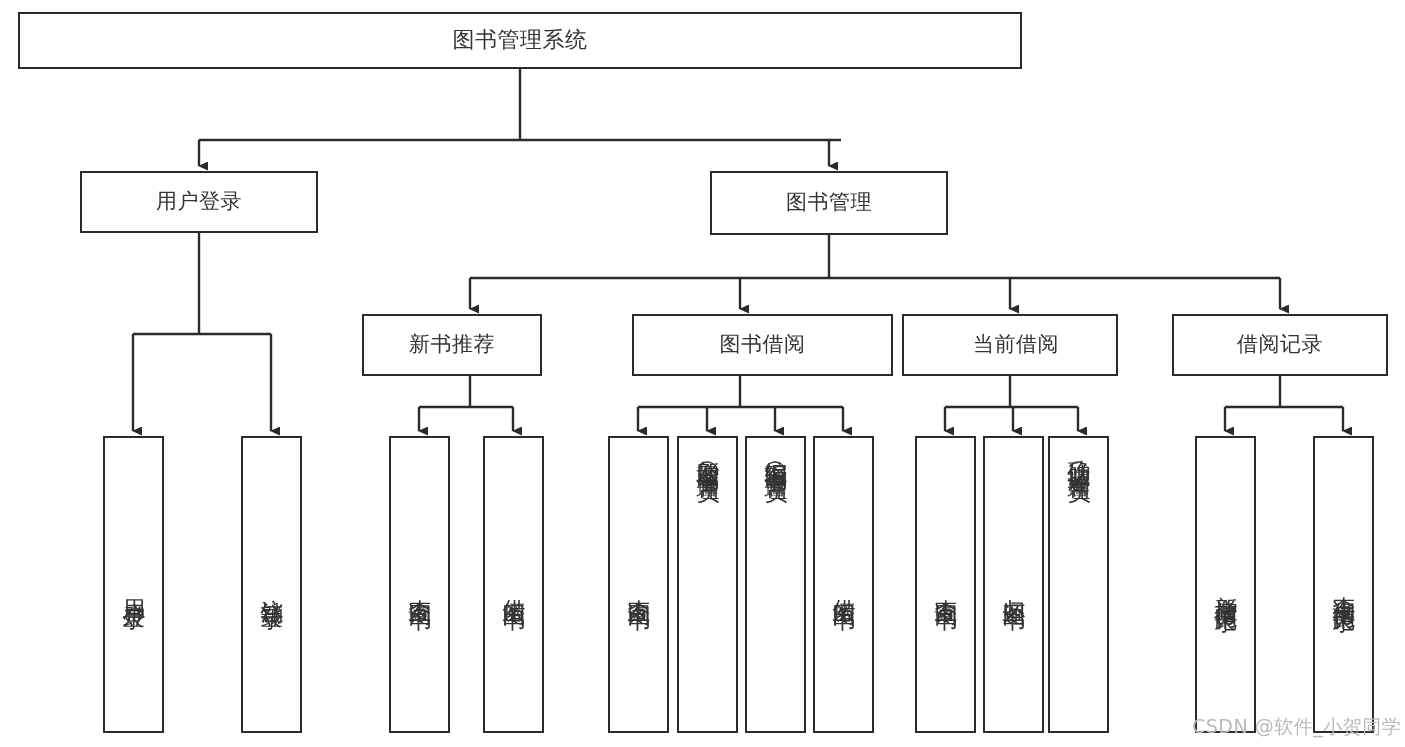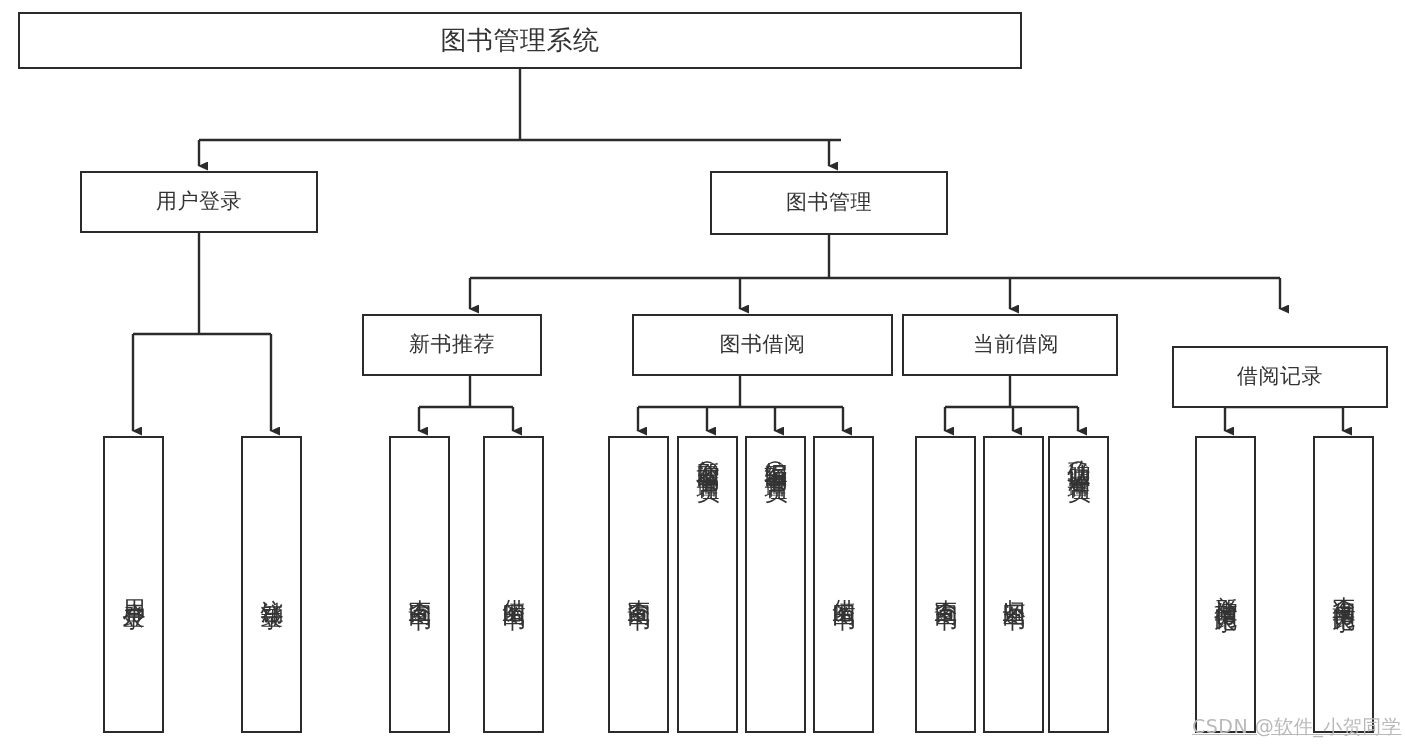--- a/index.html
+++ b/index.html
@@ -39,21 +39,21 @@
     text-align: center;
     color: #333333;
     letter-spacing: 0.5px;
   }
   .node-horizontal .node-label {
     font-size: 21px;
     line-height: 1.1;
     white-space: nowrap;
   }
   .node-root .node-label {
-    font-size: 26px;
+    font-size: 22px;
   }
   .node-vertical {
     align-items: flex-start;
     justify-content: center;
     padding-top: 4px;
   }
   .node-vertical .node-label {
     writing-mode: vertical-rl;
     text-orientation: upright;
     font-size: 23px;
@@ -141,21 +141,21 @@
 
   <div class="node-box node-horizontal" style="left:362px;top:314px;width:180px;height:62px;">
     <span class="node-label">新书推荐</span>
   </div>
   <div class="node-box node-horizontal" style="left:632px;top:314px;width:261px;height:62px;">
     <span class="node-label">图书借阅</span>
   </div>
   <div class="node-box node-horizontal" style="left:902px;top:314px;width:216px;height:62px;padding-left:12px;">
     <span class="node-label">当前借阅</span>
   </div>
-  <div class="node-box node-horizontal" style="left:1172px;top:314px;width:216px;height:62px;margin-top:32px;">
+  <div class="node-box node-horizontal" style="left:1172px;top:314px;width:216px;height:62px;">
     <span class="node-label">借阅记录</span>
   </div>
 
   <div class="node-box node-vertical v-center" style="left:103px;top:436px;width:61px;height:297px;">
     <span class="node-label">用户登录</span>
   </div>
   <div class="node-box node-vertical v-center" style="left:241px;top:436px;width:61px;height:297px;">
     <span class="node-label">注销登录</span>
   </div>
   <div class="node-box node-vertical v-center" style="left:389px;top:436px;width:61px;height:297px;">
@@ -185,15 +185,15 @@
   <div class="node-box node-vertical" style="left:1048px;top:436px;width:61px;height:297px;">
     <span class="node-label">确认归还（管理员）</span>
   </div>
   <div class="node-box node-vertical v-center" style="left:1195px;top:436px;width:61px;height:297px;">
     <span class="node-label">新增借阅记录</span>
   </div>
   <div class="node-box node-vertical v-center" style="left:1313px;top:436px;width:61px;height:297px;">
     <span class="node-label">查询借阅记录</span>
   </div>
 
-  <div class="watermark" style="left:1192px;top:714px;text-decoration:underline;">CSDN @软件_小贺同学</div>
+  <div class="watermark" style="left:1192px;top:714px;">CSDN @软件_小贺同学</div>
 
 </div>
 
 </body></html>

